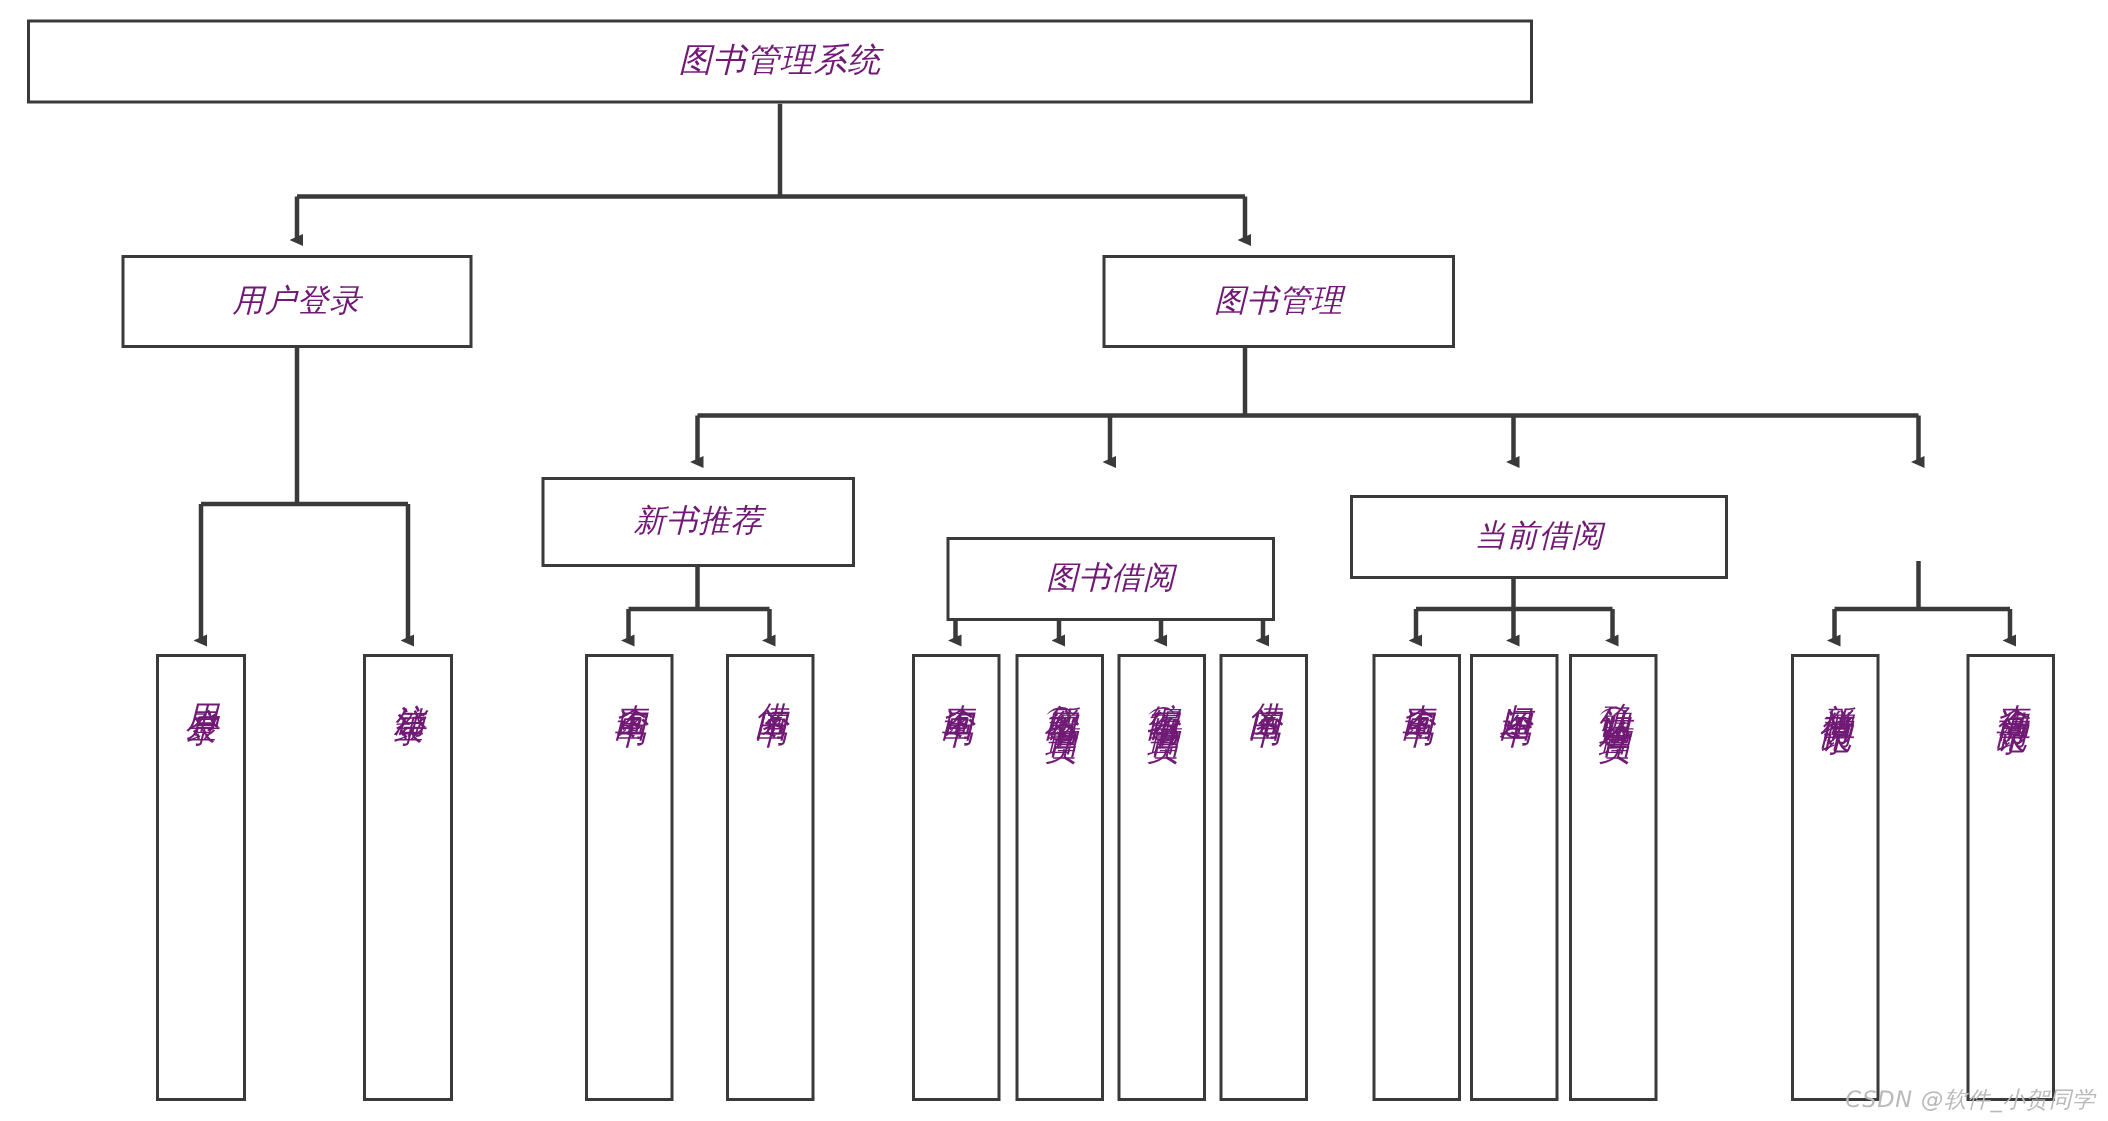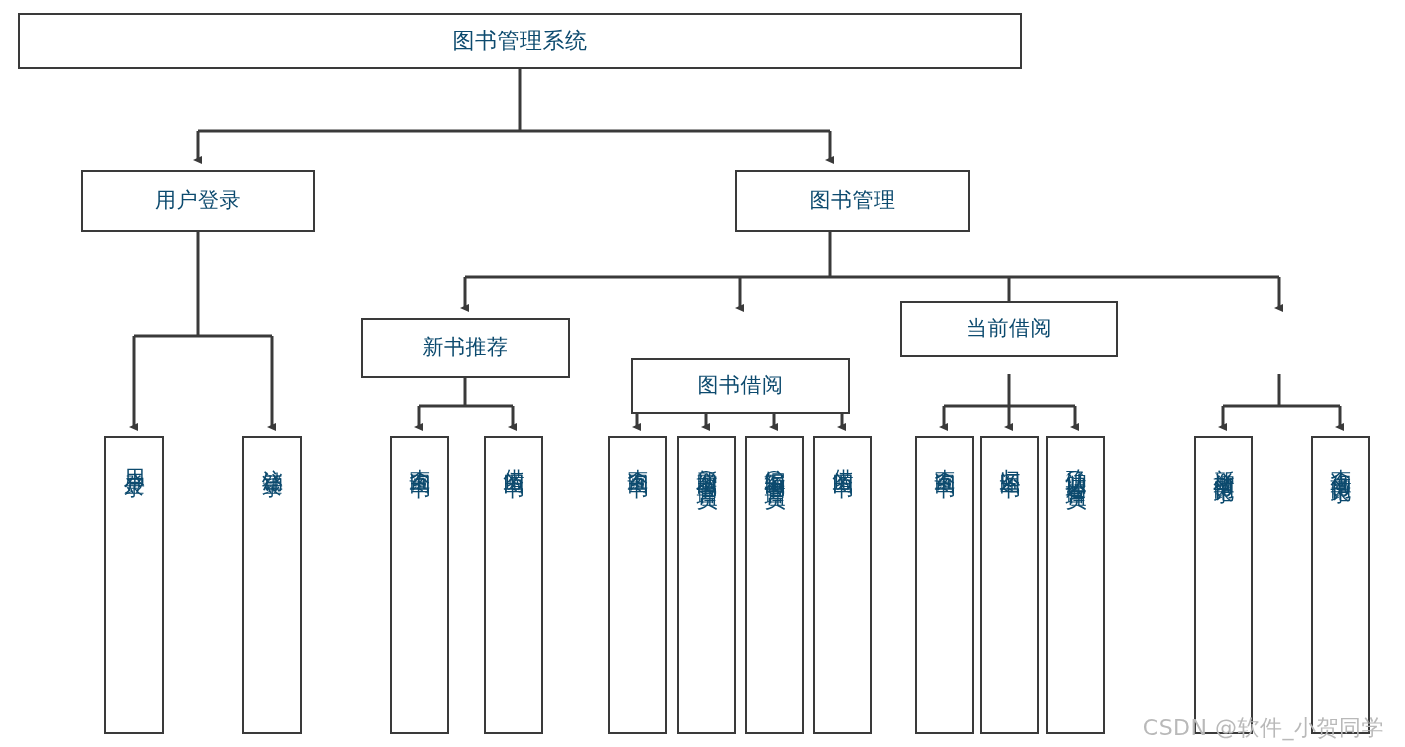--- a/index.html
+++ b/index.html
@@ -32,22 +32,23 @@
     box-sizing: border-box;
     background: #ffffff;
     border: 2px solid #3a3a3a;
     display: flex;
     align-items: center;
     justify-content: center;
     text-align: center;
   }
   .node .label {
     display: block;
-    color: #0c4a6e;
+    color: #701a75;
     letter-spacing: 0.5px;
+    font-style: italic;
   }
   .node.horizontal .label {
     writing-mode: horizontal-tb;
     font-size: 21px;
     line-height: 1.2;
   }
   .node.vertical {
     align-items: flex-start;
     justify-content: center;
     padding-top: 14px;
@@ -56,26 +57,27 @@
     writing-mode: vertical-rl;
     text-orientation: upright;
     font-size: 21px;
     line-height: 1.28;
     letter-spacing: 3px;
     white-space: nowrap;
   }
   #node-root .label { font-size: 22px; }
   .watermark {
     position: absolute;
-    right: 21px;
+    right: 8px;
     bottom: 4px;
-    font-size: 22px;
+    font-size: 15px;
     color: #b9b9b9;
     white-space: nowrap;
     letter-spacing: 0.5px;
+    font-style: italic;
   }
 </style>
 </head>
 <body>
 
 <div id="diagram-root">
 
   <svg class="connectors" viewBox="0 0 1405 747" xmlns="http://www.w3.org/2000/svg">
     <defs>
       <marker id="arrowhead" markerWidth="10" markerHeight="10" refX="5" refY="5" orient="auto" markerUnits="userSpaceOnUse">
@@ -136,21 +138,21 @@
   <div class="node horizontal" style="left:711px; top:170px; width:235px; height:62px;margin-left:24px;">
     <span class="label">图书管理</span>
   </div>
 
   <div class="node horizontal" style="left:361px; top:318px; width:209px; height:60px;align-items:center;">
     <span class="label">新书推荐</span>
   </div>
   <div class="node horizontal" style="left:631px; top:318px; width:219px; height:56px;margin-top:40px;">
     <span class="label">图书借阅</span>
   </div>
-  <div class="node horizontal" style="left:900px; top:301px; width:218px; height:56px;align-items:center;">
+  <div class="node horizontal" style="left:900px; top:330px; width:252px; height:56px;align-items:center;">
     <span class="label">当前借阅</span>
   </div>
 
   <div class="node vertical" style="left:104px; top:436px; width:60px; height:298px;">
     <span class="label">用户登录</span>
   </div>
   <div class="node vertical" style="left:242px; top:436px; width:60px; height:298px;">
     <span class="label">注销登录</span>
   </div>
 

